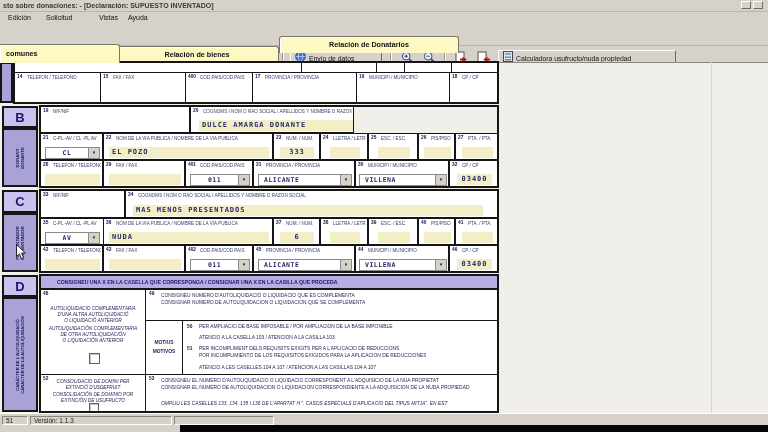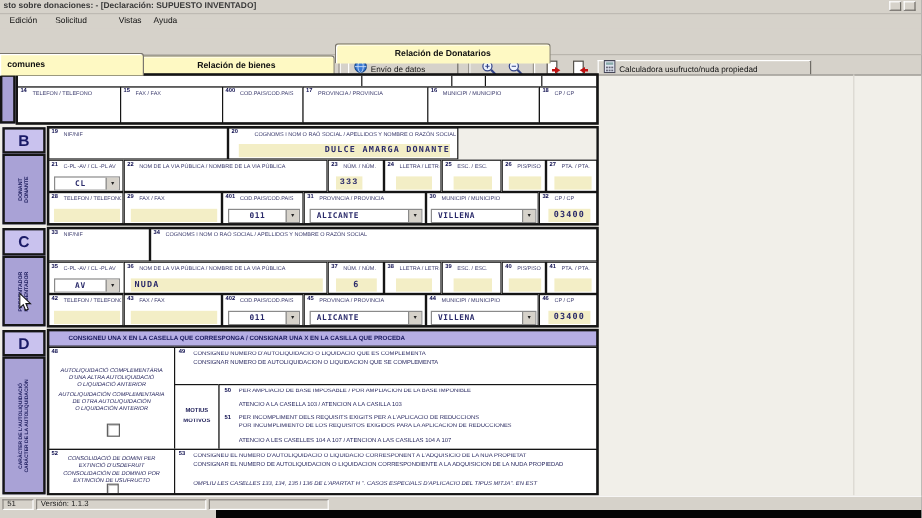--- a/index.html
+++ b/index.html
@@ -228,41 +228,42 @@
   <div class="sstrip" style="left:2px;top:128px;width:36px;height:59px;">
     <div class="stext">
         <div>DONANT</div>
         <div>DONANTE</div>
       </div>
   </div>
   <div class="cell" style="left:40px;top:106px;width:150px;height:27px;">
       <span class="fnum">19</span>
       <span class="flab">NIF/NIF</span>
     </div>
-  <div class="cell" style="left:190px;top:106px;width:192px;height:27px;text-align:right;">
+  <div class="cell" style="left:190px;top:106px;width:164px;height:27px;">
       <span class="fnum">20</span>
       <span class="flab">COGNOMS I NOM O RAÓ SOCIAL / APELLIDOS Y NOMBRE O RAZÓN SOCIAL</span>
     <div class="yin" style="left:8px;top:13px;width:176px;height:11px;">DULCE AMARGA DONANTE</div>
     </div>
   <div class="cell" style="left:40px;top:133px;width:63px;height:27px;">
       <span class="fnum">21</span>
       <span class="flab">C-PL -AV / CL -PL AV</span>
     <div class="combo" style="left:4px;top:13px;width:55px;height:12px;">
         <span class="cval">CL</span>
         <span class="cbtn">▼</span>
       </div>
     </div>
   <div class="cell" style="left:103px;top:133px;width:170px;height:27px;">
       <span class="fnum">22</span>
       <span class="flab">NOM DE LA VIA PÚBLICA / NOMBRE DE LA VIA PÚBLICA</span>
+    <div class="yin" style="left:5px;top:13px;width:160px;height:11px;">EL POZO</div>
     </div>
   <div class="cell" style="left:273px;top:133px;width:47px;height:27px;">
       <span class="fnum">23</span>
       <span class="flab">NÚM. / NÚM.</span>
-    <div class="yin cen" style="left:6px;top:13px;width:22px;height:11px;font-family:Liberation Mono, monospace;">333</div>
+    <div class="yin cen" style="left:6px;top:13px;width:34px;height:11px;">333</div>
     </div>
   <div class="cell" style="left:320px;top:133px;width:48px;height:27px;">
       <span class="fnum">24</span>
       <span class="flab">LLETRA / LETRA</span>
     <div class="yin" style="left:9px;top:13px;width:30px;height:11px;"></div>
     </div>
   <div class="cell" style="left:368px;top:133px;width:50px;height:27px;">
       <span class="fnum">25</span>
       <span class="flab">ESC. / ESC.</span>
     <div class="yin" style="left:9px;top:13px;width:32px;height:11px;"></div>
@@ -325,20 +326,21 @@
         <div>PRESENTADOR</div>
       </div>
   </div>
   <div class="cell" style="left:40px;top:190px;width:85px;height:28px;">
       <span class="fnum">33</span>
       <span class="flab">NIF/NIF</span>
     </div>
   <div class="cell" style="left:125px;top:190px;width:373px;height:28px;">
       <span class="fnum">34</span>
       <span class="flab">COGNOMS I NOM O RAÓ SOCIAL / APELLIDOS Y NOMBRE O RAZÓN SOCIAL</span>
+    <div class="yin" style="left:7px;top:14px;width:350px;height:11px;">MAS MENOS PRESENTADOS</div>
     </div>
   <div class="cell" style="left:40px;top:218px;width:70px;height:27px;">
       <span class="fnum">35</span>
       <span class="flab">C-PL -AV / CL -PL AV</span>
     <div class="combo" style="left:4px;top:13px;width:55px;height:12px;">
         <span class="cval">AV</span>
         <span class="cbtn">▼</span>
       </div>
     </div>
   <div class="cell" style="left:103px;top:218px;width:170px;height:27px;">

